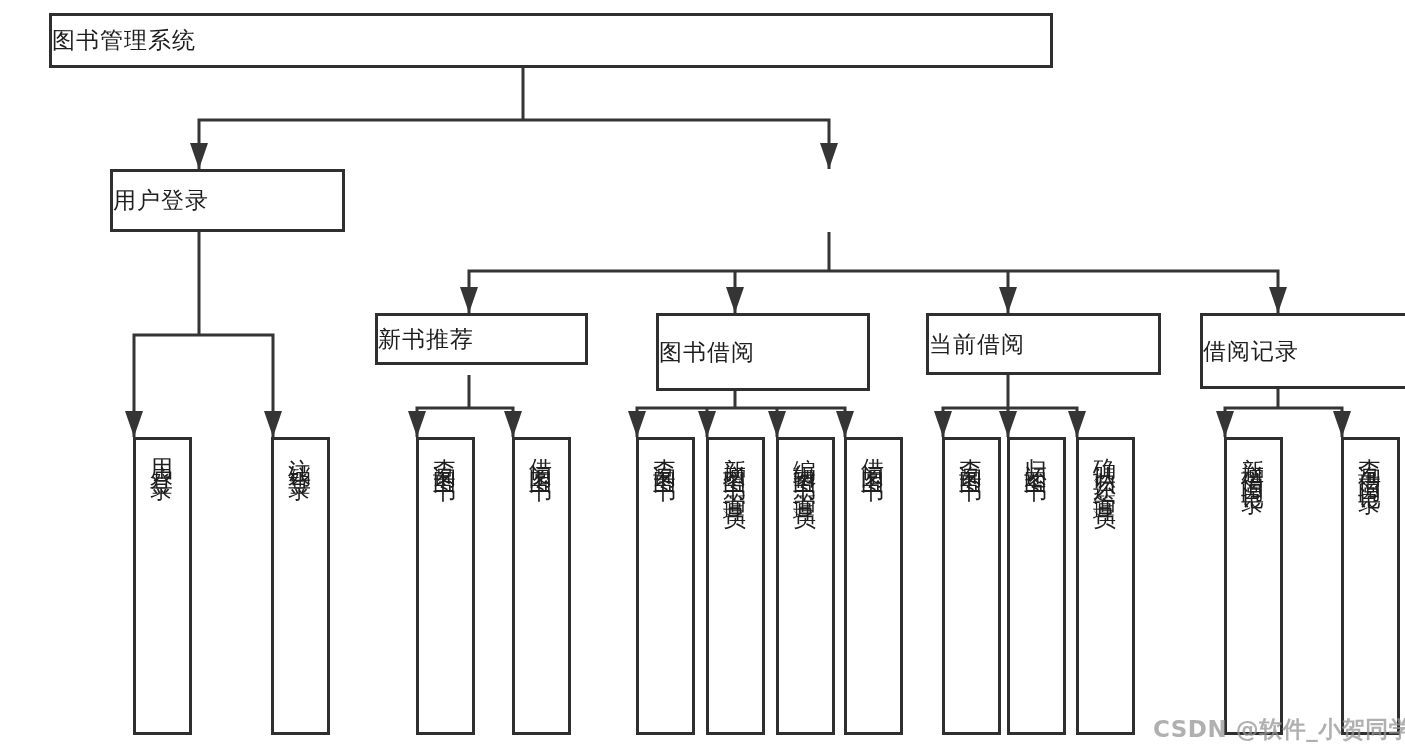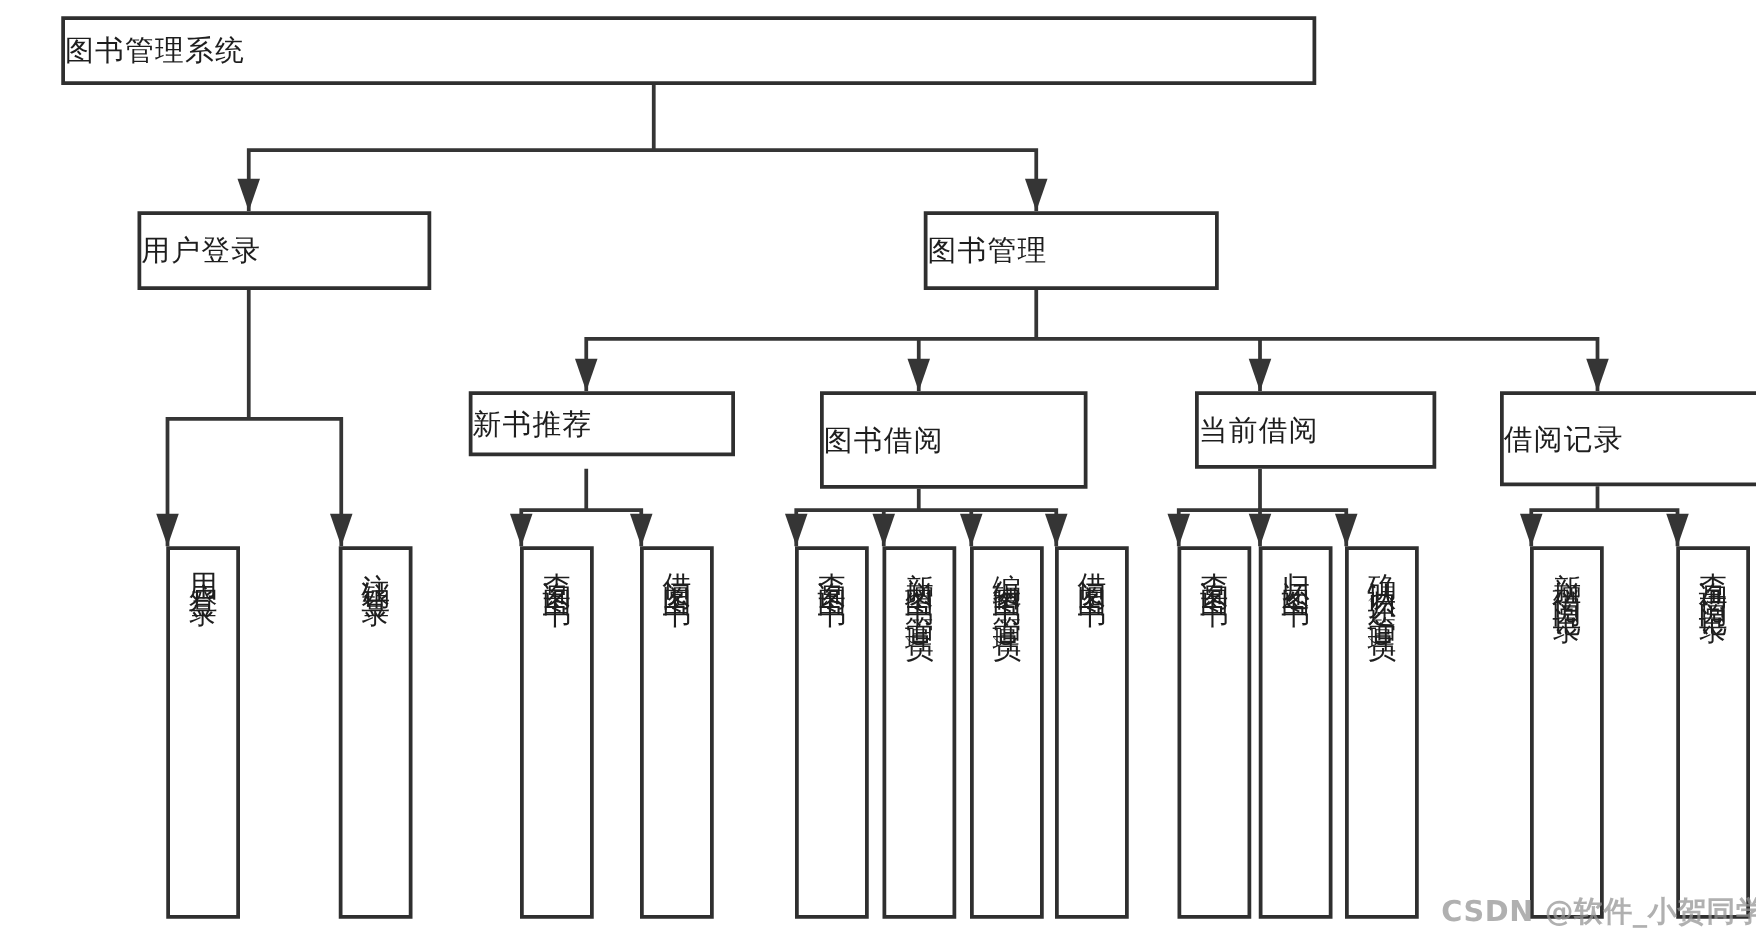--- a/index.html
+++ b/index.html
@@ -74,31 +74,28 @@
       </g>
   </svg>
 
   <div class="node hbox" style="left:21px;top:13px;width:1004px;height:55px">
     <span>图书管理系统</span>
   </div>
 
   <div class="node hbox" style="left:82px;top:169px;width:235px;height:63px">
     <span>用户登录</span>
   </div>
-  <div class="node hbox" style="left:711px;top:169px;width:236px;height:63px">
-    <span>图书管理</span>
-  </div>
 
   <div class="node hbox" style="left:347px;top:313px;width:213px;height:52px">
     <span>新书推荐</span>
   </div>
   <div class="node hbox" style="left:628px;top:313px;width:214px;height:78px">
     <span>图书借阅</span>
   </div>
-  <div class="node hbox" style="left:928px;top:313px;width:193px;height:62px">
+  <div class="node hbox" style="left:898px;top:313px;width:235px;height:62px">
     <span>当前借阅</span>
   </div>
   <div class="node hbox" style="left:1172px;top:313px;width:213px;height:76px">
     <span>借阅记录</span>
   </div>
 
   <div class="node vbox" style="left:105px">
     <span>用户登录</span>
   </div>
   <div class="node vbox" style="left:243px">

